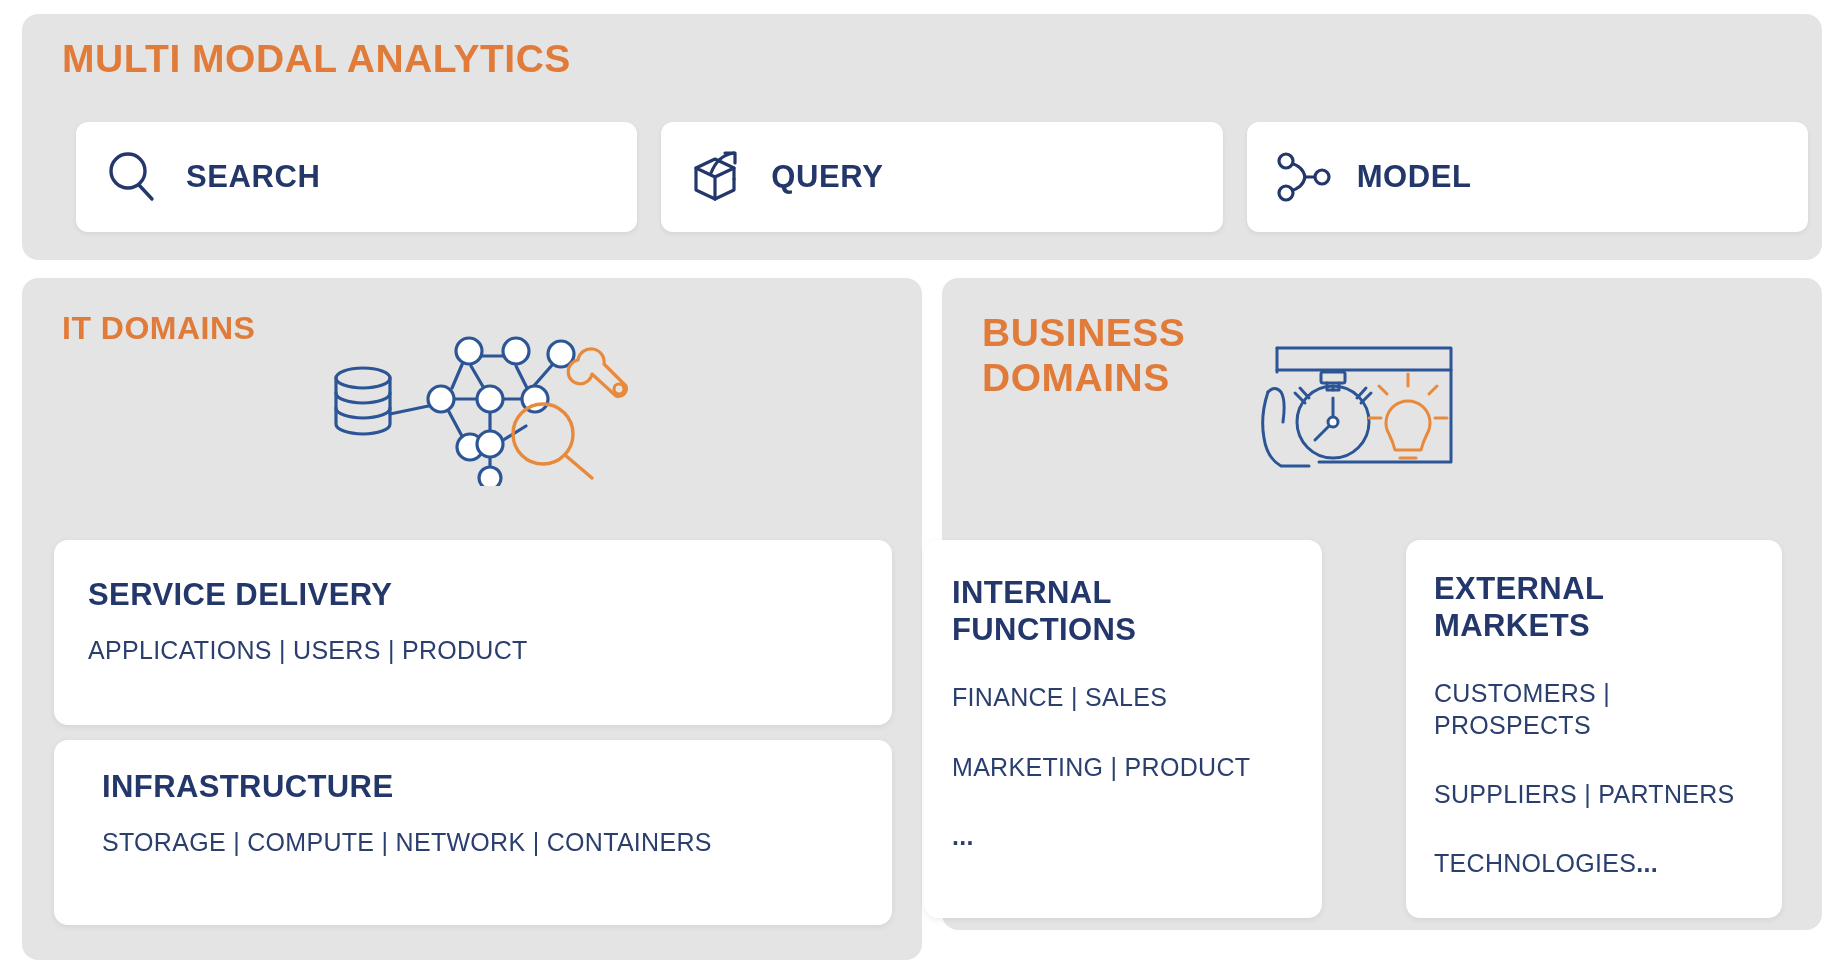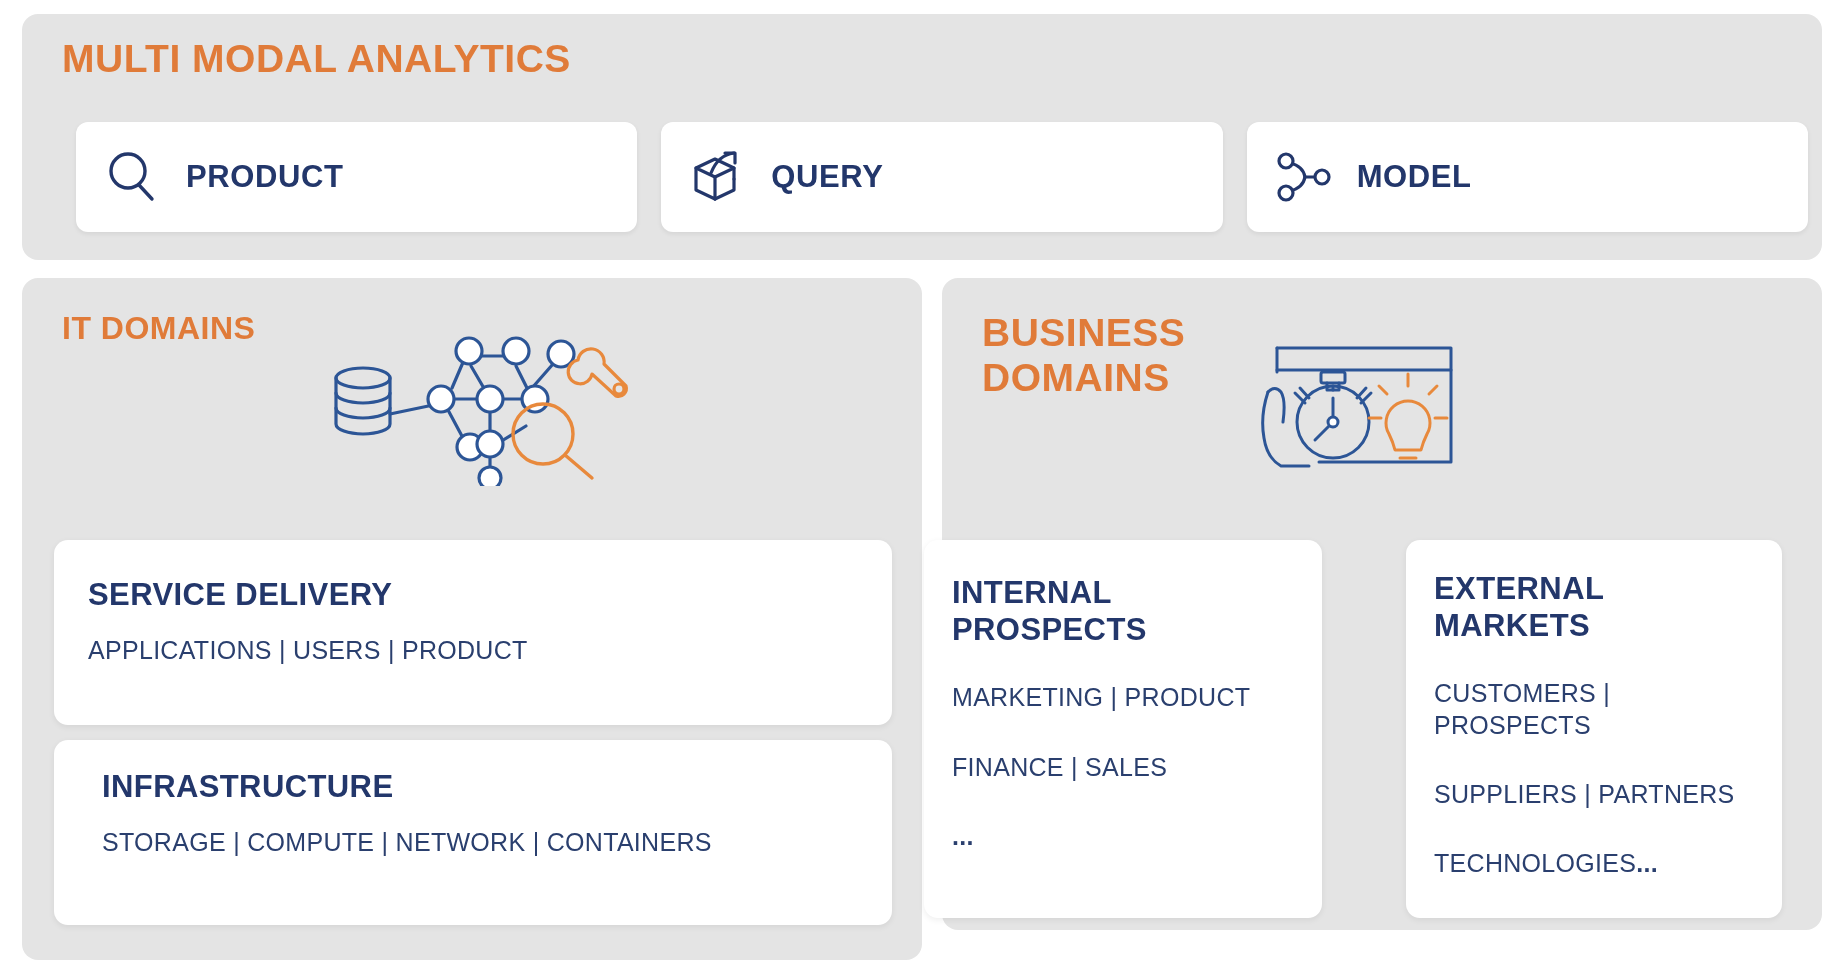--- a/index.html
+++ b/index.html
@@ -197,21 +197,21 @@
 
   <div class="modal-row">
 
     <div class="modal-card">
       <span class="modal-icon">
         <svg width="62" height="62" viewBox="0 0 62 62">
           <circle cx="26" cy="25" r="17" fill="none" stroke="#23376b" stroke-width="3.4"></circle>
           <line x1="37" y1="39" x2="50" y2="53" stroke="#23376b" stroke-width="3.4" stroke-linecap="round"></line>
         </svg>
       </span>
-      <span class="modal-label">PRODUCT</span>
+      <span class="modal-label">SEARCH</span>
     </div>
 
     <div class="modal-card">
       <span class="modal-icon">
         <svg width="62" height="62" viewBox="0 0 62 62">
           <g fill="none" stroke="#23376b" stroke-width="3.2" stroke-linejoin="round" stroke-linecap="round">
             <path d="M9 22 L28 13 L47 22 L28 31 Z"></path>
             <path d="M9 22 L9 44 L28 53 L28 31"></path>
             <path d="M47 22 L47 33"></path>
             <path d="M28 53 L47 44 L47 33"></path>
@@ -349,24 +349,24 @@
         <line x1="182" y1="56" x2="174" y2="64"></line>
         <line x1="114" y1="88" x2="126" y2="88"></line>
         <line x1="180" y1="88" x2="192" y2="88"></line>
       </g>
     </svg>
   </div>
 
   <div class="card card-internal">
     <div class="card-title two-line">
       <div>INTERNAL</div>
-      <div>PROSPECTS</div>
-    </div>
+      <div>FUNCTIONS</div>
+    </div>
+    <div class="card-sub">FINANCE | SALES</div>
     <div class="card-sub">MARKETING | PRODUCT</div>
-    <div class="card-sub">FINANCE | SALES</div>
     <div class="card-sub">
       <span></span><span class="ellipsis-bold">...</span>
     </div>
   </div>
 
   <div class="card card-external">
     <div class="card-title two-line">
       <div>EXTERNAL</div>
       <div>MARKETS</div>
     </div>

